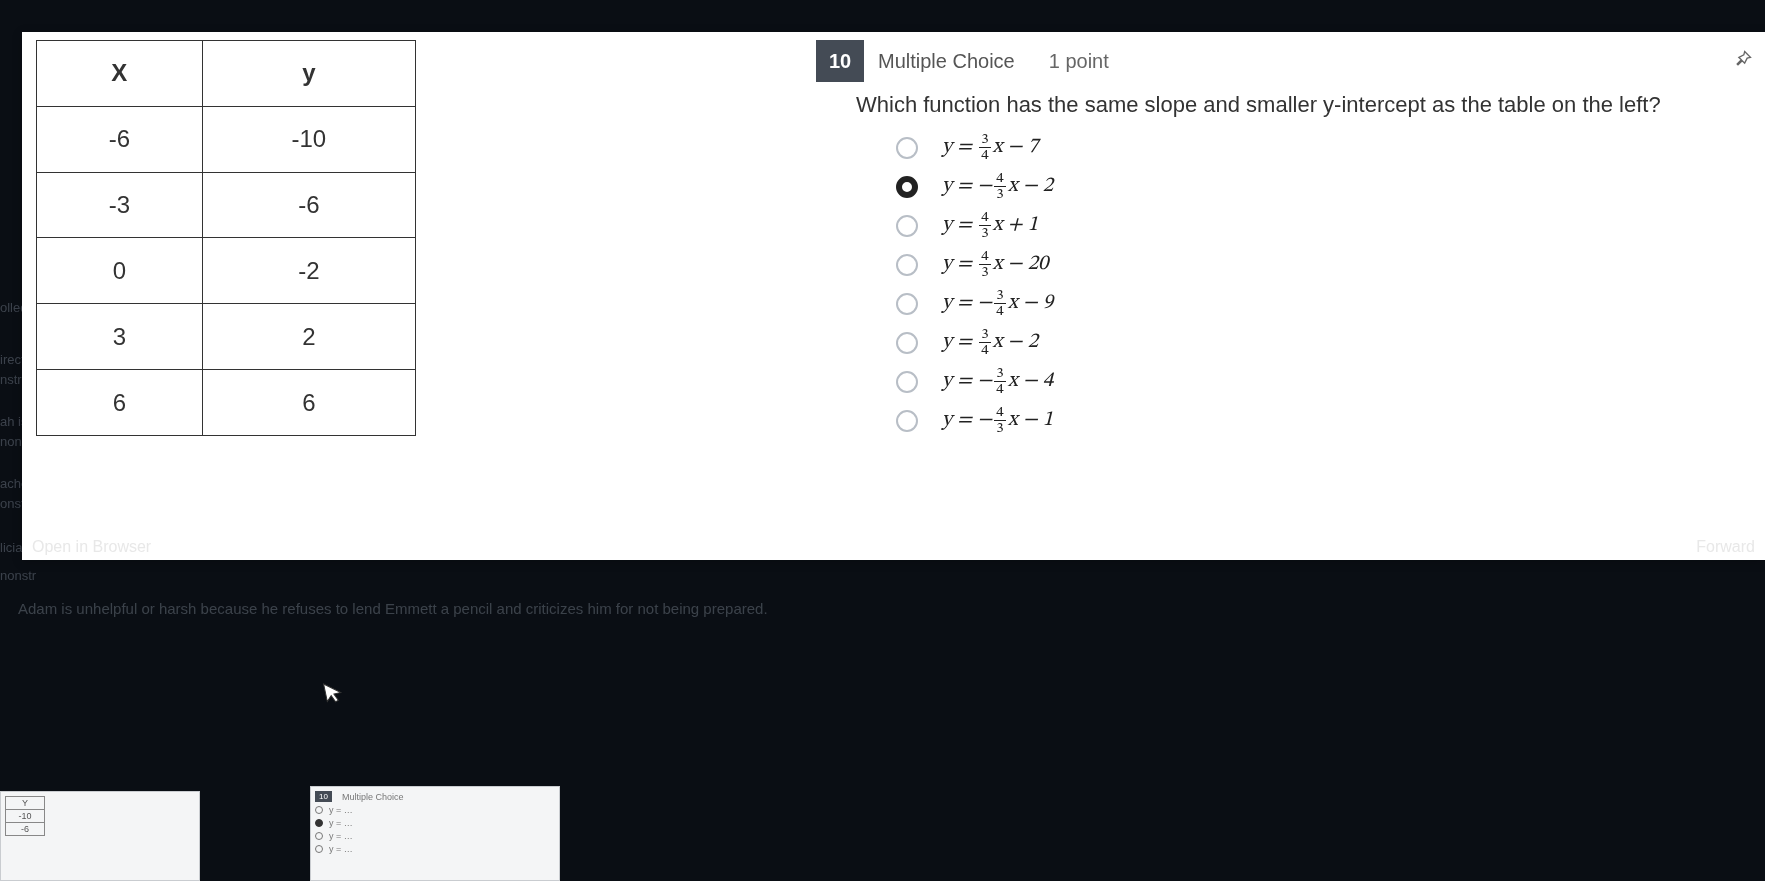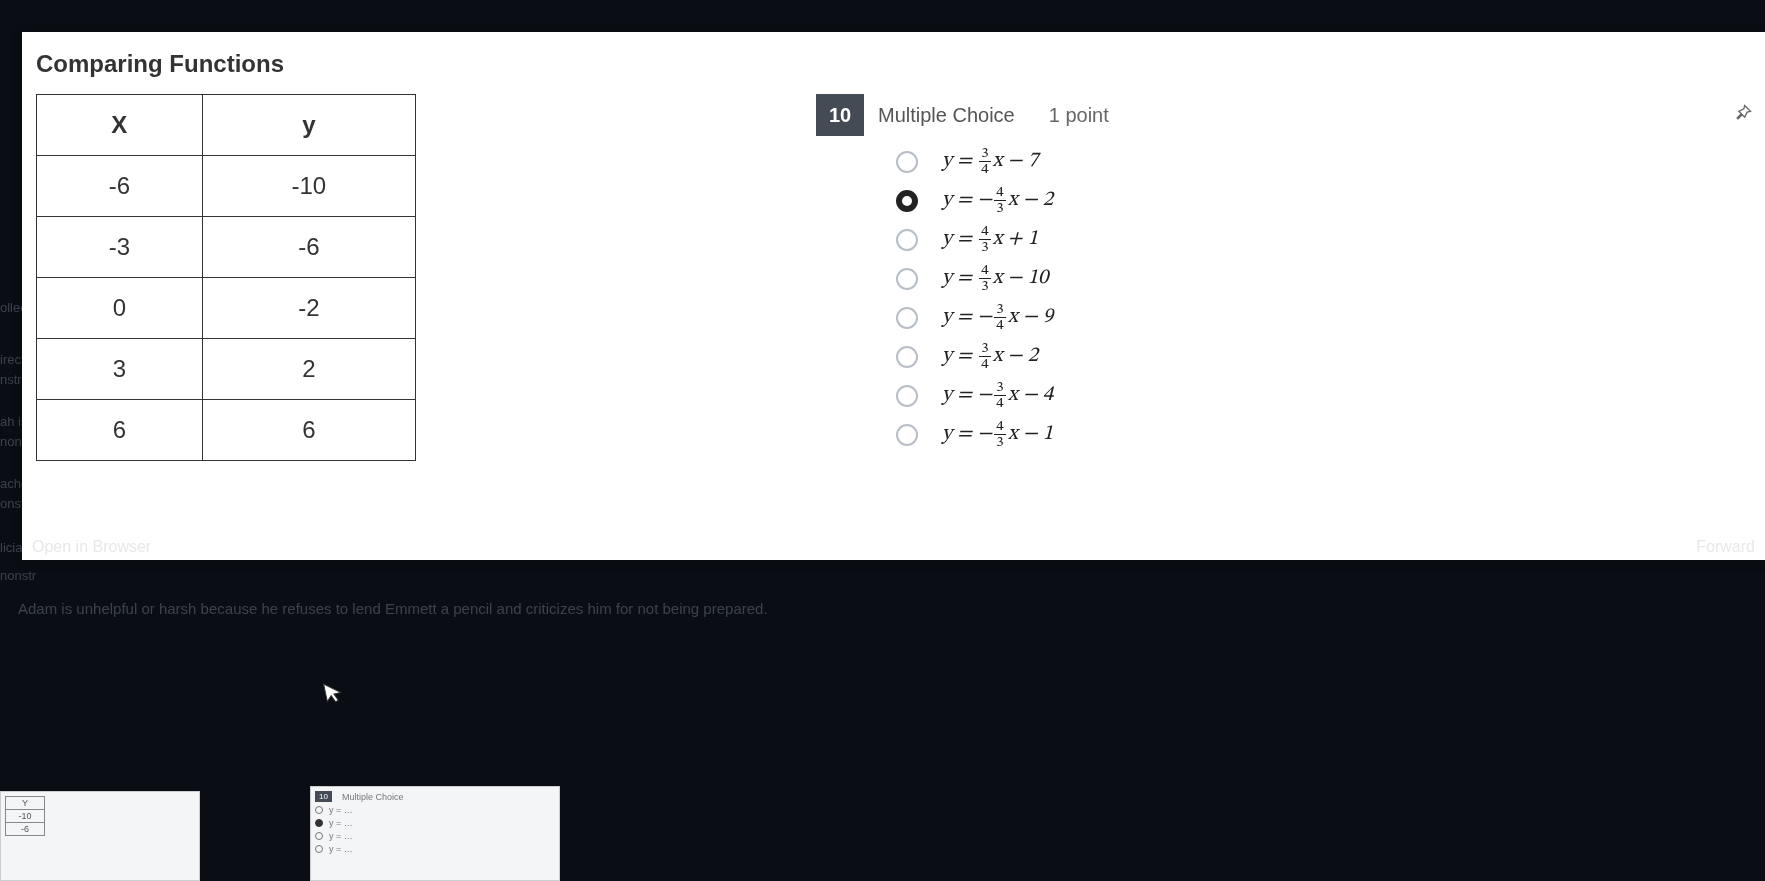--- a/index.html
+++ b/index.html
@@ -156,21 +156,20 @@
 <div class="edge-frag" style="top:372px">nstra</div>
 <div class="edge-frag" style="top:414px">ah is</div>
 <div class="edge-frag" style="top:434px">nonst</div>
 <div class="edge-frag" style="top:476px">achel</div>
 <div class="edge-frag" style="top:496px">onstra</div>
 <div class="edge-frag" style="top:540px">licia is</div>
 <div class="edge-frag" style="top:568px">nonstr</div>
 
 <div class="content-card">
 
-  <div class="card-title">Comparing Functions</div>
 
   <div class="card-body">
 
     <table class="data-table">
       <tbody>
           <tr>
         <th>X</th>
         <th>y</th>
       </tr>
       <tr>
@@ -201,20 +200,21 @@
         <div class="q-num">10</div>
         <div class="q-type">Multiple Choice</div>
         <div class="q-points">1 point</div>
         <div class="pin-icon">
           <svg width="20" height="20" viewBox="0 0 24 24" fill="none" stroke="currentColor" stroke-width="1.6">
             <path d="M14 3l7 7-4 1-3 6-3-3-5 5-1-1 5-5-3-3 6-3 1-4z"></path>
           </svg>
         </div>
       </div>
 
+      <div class="q-stem">Which function has the same slope and smaller y-intercept as the table on the left?</div>
 
       <div class="options" id="options-container">
           <div class="option">
             <div class="radio"></div>
             <span class="math"><span>y = </span><span class="frac">
                 <span class="num">3</span>
                 <span class="den">4</span>
               </span><span>x − 7</span></span>
           </div>
           <div class="option">
@@ -229,21 +229,21 @@
             <span class="math"><span>y = </span><span class="frac">
                 <span class="num">4</span>
                 <span class="den">3</span>
               </span><span>x + 1</span></span>
           </div>
           <div class="option">
             <div class="radio"></div>
             <span class="math"><span>y = </span><span class="frac">
                 <span class="num">4</span>
                 <span class="den">3</span>
-              </span><span>x − 10</span></span>
+              </span><span>x − 20</span></span>
           </div>
           <div class="option">
             <div class="radio"></div>
             <span class="math"><span>y = −</span><span class="frac">
                 <span class="num">3</span>
                 <span class="den">4</span>
               </span><span>x − 9</span></span>
           </div>
           <div class="option">
             <div class="radio"></div>

